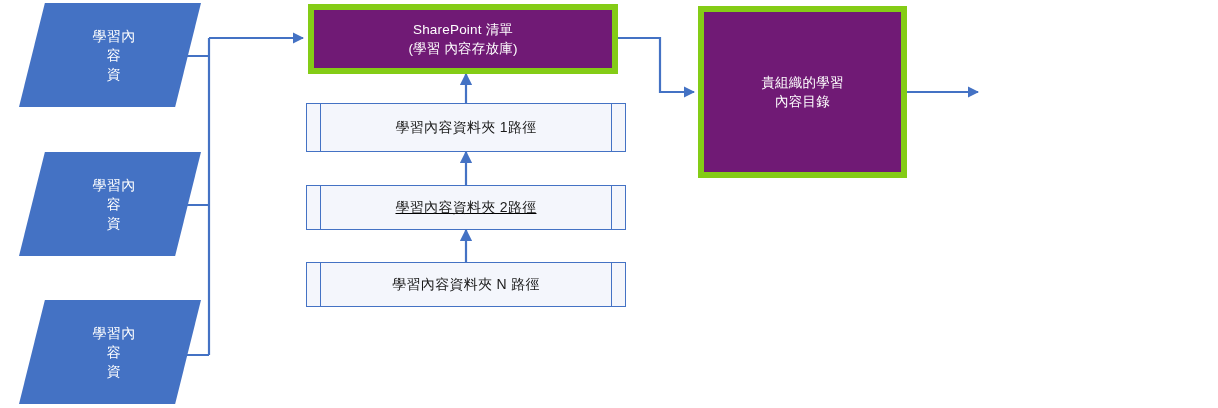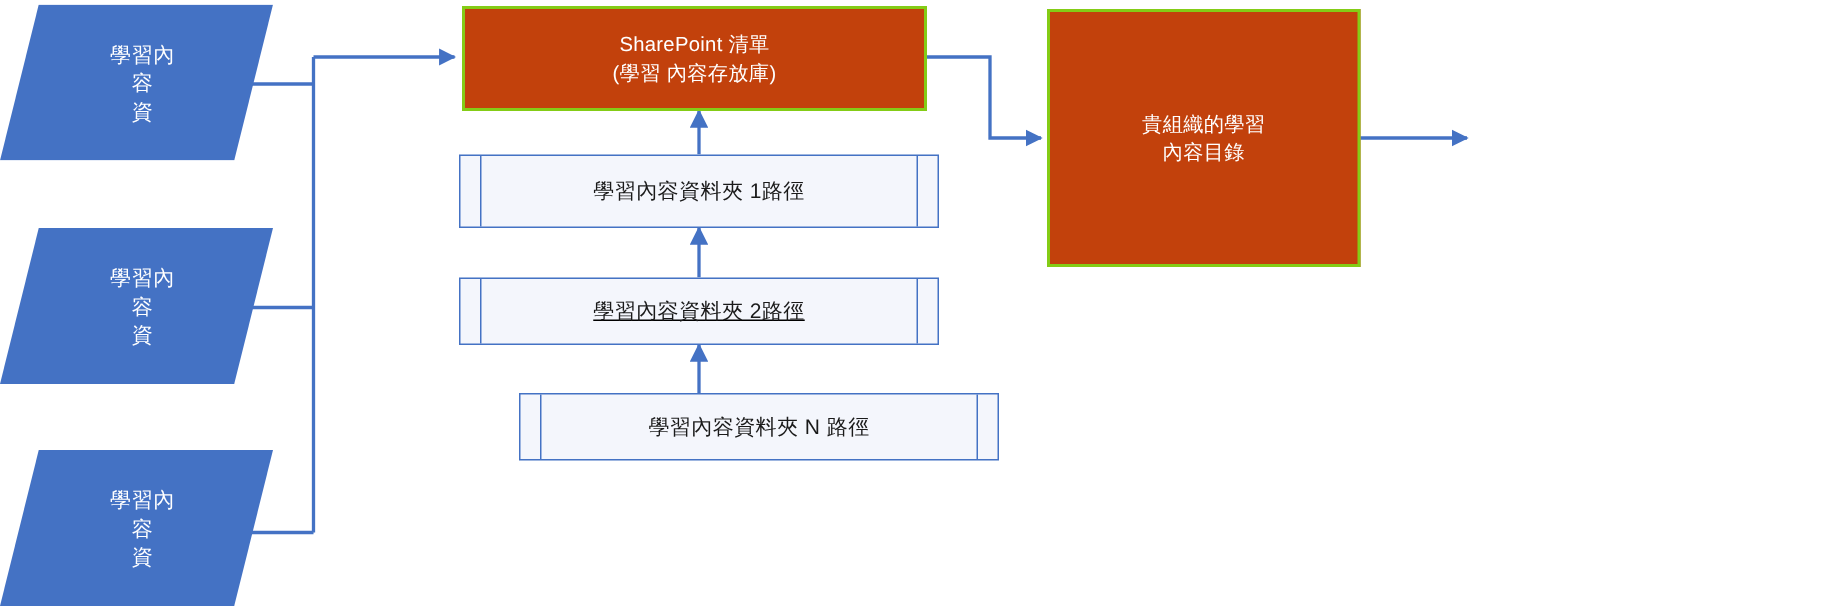--- a/index.html
+++ b/index.html
@@ -31,33 +31,34 @@
     box-sizing: border-box;
     display: flex;
     align-items: center;
     justify-content: center;
     text-align: center;
   }
   
   .parallelogram {
     background: #4472C4;
     clip-path: polygon(14.2% 0%, 100% 0%, 85.8% 100%, 0% 100%);
+    margin-left: 19px;
   }
   .parallelogram .node-label {
     color: #ffffff;
     font-size: 14px;
     line-height: 19px;
     letter-spacing: 0.4px;
     white-space: pre-line;
     transform: translateX(4px);
   }
   
   .process-box {
-    background: #c2410c;
-    border: 2px solid #84cc16;
+    background: #701a75;
+    border: 6px solid #84cc16;
     text-align: center;
   }
   .process-box .node-label {
     color: #ffffff;
     font-size: 13.5px;
     line-height: 19px;
     letter-spacing: 0.2px;
     white-space: pre-line;
   }
   
@@ -158,21 +159,21 @@
   </div>
 
   <div class="node alt-process" style="left:306px; top:103px; width:320px; height:49px;">
     <span class="node-label">學習內容資料夾 1路徑</span>
   </div>
 
   <div class="node alt-process" style="left:306px; top:185px; width:320px; height:45px;text-decoration:underline;">
     <span class="node-label">學習內容資料夾 2路徑</span>
   </div>
 
-  <div class="node alt-process" style="left:306px; top:262px; width:320px; height:45px;margin-left:40px;">
+  <div class="node alt-process" style="left:306px; top:262px; width:320px; height:45px;">
     <span class="node-label">學習內容資料夾 N 路徑</span>
   </div>
 
   <div class="node process-box" style="left:698px; top:6px; width:209px; height:172px;">
     <span class="node-label">貴組織的學習
 內容目錄</span>
   </div>
 
 
 </div>

